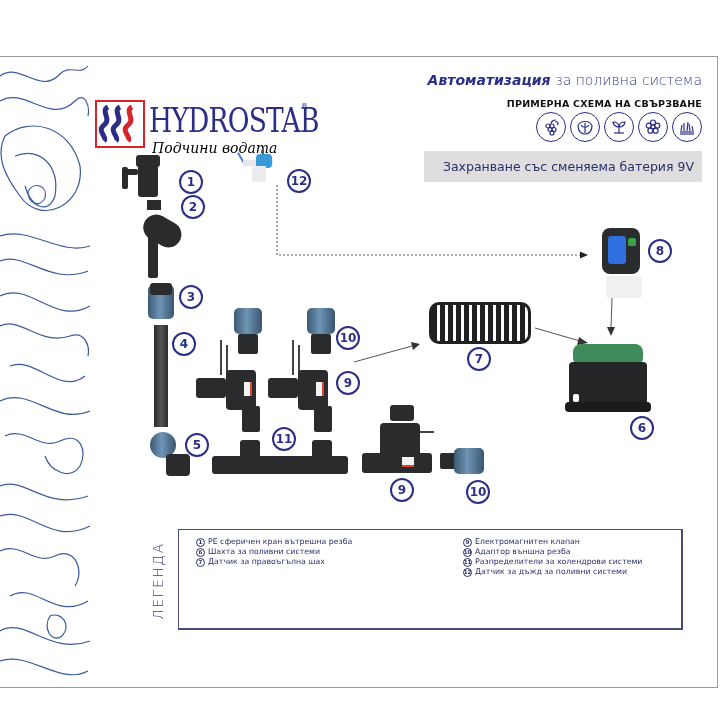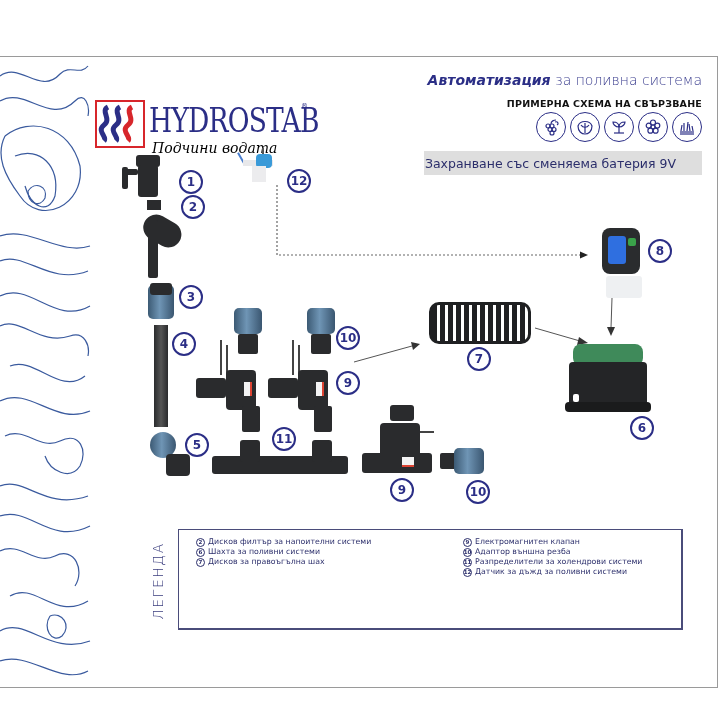--- a/index.html
+++ b/index.html
@@ -16,21 +16,21 @@
   .logo-reg { position: absolute; left: 206px; top: 2px; font-size: 7px; color: #2b2e86; }
   .logo-tag { position: absolute; left: 57px; top: 40px; font-family: "DejaVu Serif", serif; font-style: italic; font-size: 14px; color: #000000; }
 
   
   .h-title { right: 18px; top: 72px; font-size: 14px; color: #2b2e86; white-space: nowrap; }
   .h-title b { font-weight: 800; font-style: italic; }
   .h-title span.light { font-weight: 300; color: #3a3d8e; }
   .h-sub { right: 18px; top: 98px; font-size: 9.5px; font-weight: bold; color: #111; letter-spacing: 0.2px; margin-left: 10px; }
   .icons { right: 18px; top: 112px; display: flex; gap: 4px; }
   .circ-icon { width: 30px; height: 30px; border: 1.6px solid #2b2e86; border-radius: 50%; display: flex; align-items: center; justify-content: center; }
-  .battery-bar { left: 424px; top: 151px; width: 278px; height: 24px; background: #dedede; display: flex; align-items: center; justify-content: flex-end; padding-right: 26px; font-size: 12.5px; color: #2b2e6b; }
+  .battery-bar { left: 424px; top: 151px; width: 278px; height: 31px; background: #dedede; display: flex; align-items: center; justify-content: flex-end; padding-right: 8px; font-size: 12.5px; color: #2b2e6b; }
 
   
   .num { width: 24px; height: 24px; border: 2px solid #2b2e86; border-radius: 50%; display: flex; align-items: center; justify-content: center; font-size: 12px; font-weight: bold; color: #2b2e86; background: #fff; }
 
   
   .part { position: absolute; }
   .dark { background: #2a2b2d; }
   .blue-cap { background: linear-gradient(90deg,#3c5a74,#6f95b5 45%,#3a5670); border-radius: 5px; }
 
   
@@ -257,30 +257,30 @@
 </div>
 <div class="abs num" style="left:630px;top:416px;">6</div>
 
 <div class="abs legend-title">
   <span>ЛЕГЕНДА</span>
 </div>
 <div class="abs legend-box"></div>
 
 <div class="abs legend-col" style="left:196px;top:537px;">
   <div class="legend-item">
-      <span class="legend-num">2</span>
-      <span>Дисков филтър за напоителни системи</span>
+      <span class="legend-num">1</span>
+      <span>PE сферичен кран вътрешна резба</span>
     </div>
   <div class="legend-item">
       <span class="legend-num">6</span>
       <span>Шахта за поливни системи</span>
     </div>
   <div class="legend-item">
       <span class="legend-num">7</span>
-      <span>Дисков за правоъгълна шах</span>
+      <span>Датчик за правоъгълна шах</span>
     </div>
 </div>
 
 <div class="abs legend-col" style="left:463px;top:537px;">
   <div class="legend-item">
       <span class="legend-num">9</span>
       <span>Електромагнитен клапан</span>
     </div>
   <div class="legend-item">
       <span class="legend-num">10</span>

